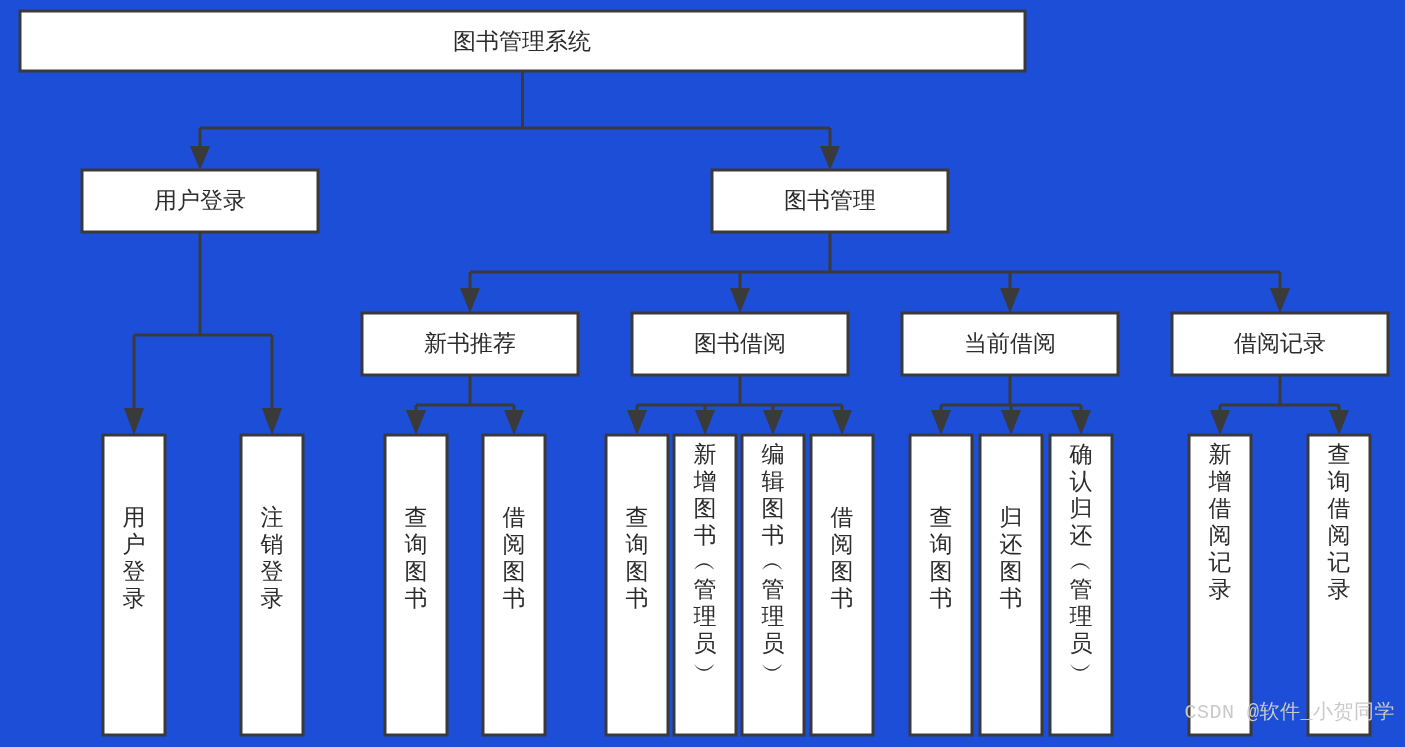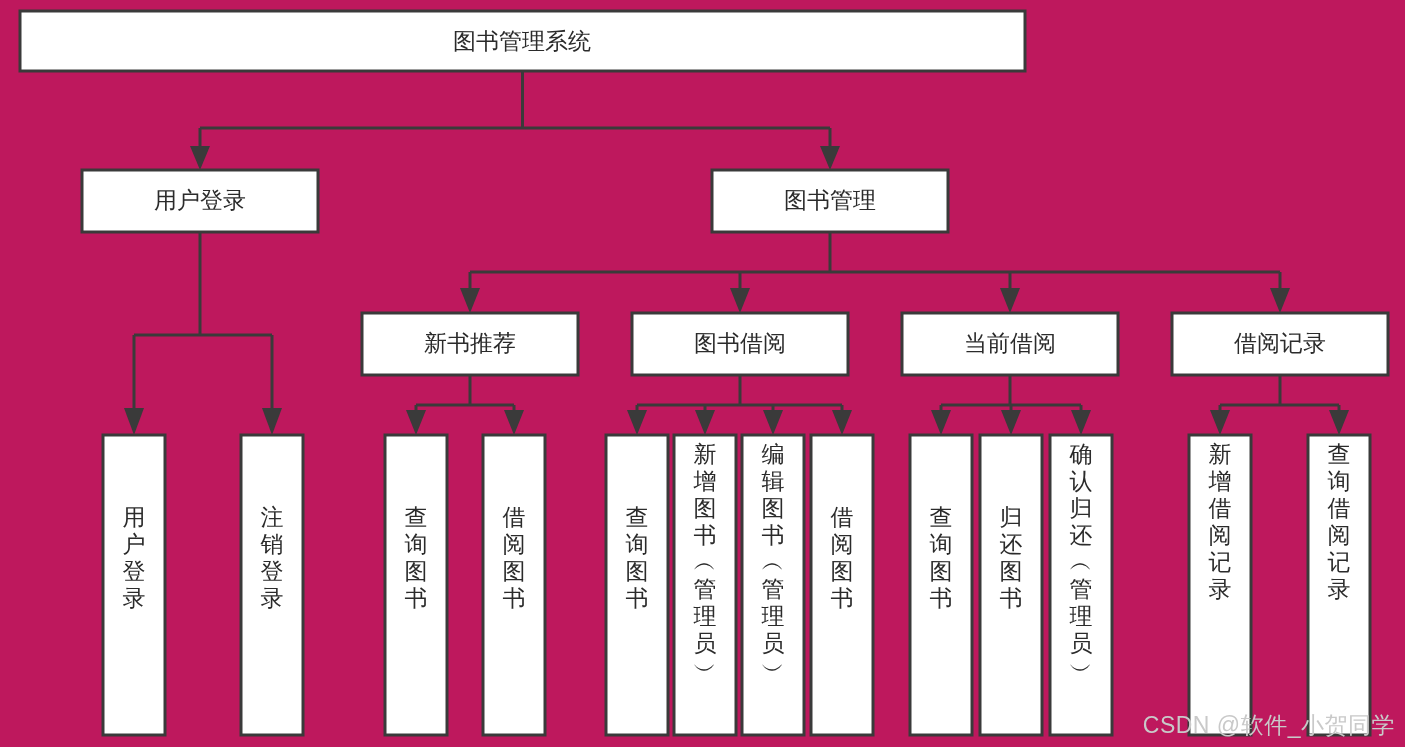--- a/index.html
+++ b/index.html
@@ -7,21 +7,21 @@
     padding: 0;
     background: #ffffff;
   }
   body {
     font-family: "Liberation Sans", "DejaVu Sans", sans-serif;
   }
   #stage {
     position: relative;
     width: 1405px;
     height: 747px;
-    background: #be185d;
+    background: #1d4ed8;
     overflow: hidden;
   }
   #diagram-svg {
     position: absolute;
     left: 0;
     top: 0;
     width: 1405px;
     height: 747px;
   }
   .node-rect {
@@ -48,23 +48,23 @@
   }
   .node-label-v {
     font-family: "Liberation Sans", "DejaVu Sans", sans-serif;
     font-size: 23px;
     fill: #2b2b2b;
     text-anchor: middle;
   }
   .watermark {
     position: absolute;
     right: 10px;
-    bottom: 6px;
-    font-family: Liberation Sans, sans-serif;
-    font-size: 23px;
+    bottom: 22px;
+    font-family: Liberation Mono, monospace;
+    font-size: 20px;
     color: #c9c9c9;
     white-space: nowrap;
     letter-spacing: 0.5px;
     pointer-events: none;
   }
 </style>
 </head>
 <body>
 
 <div id="stage">

